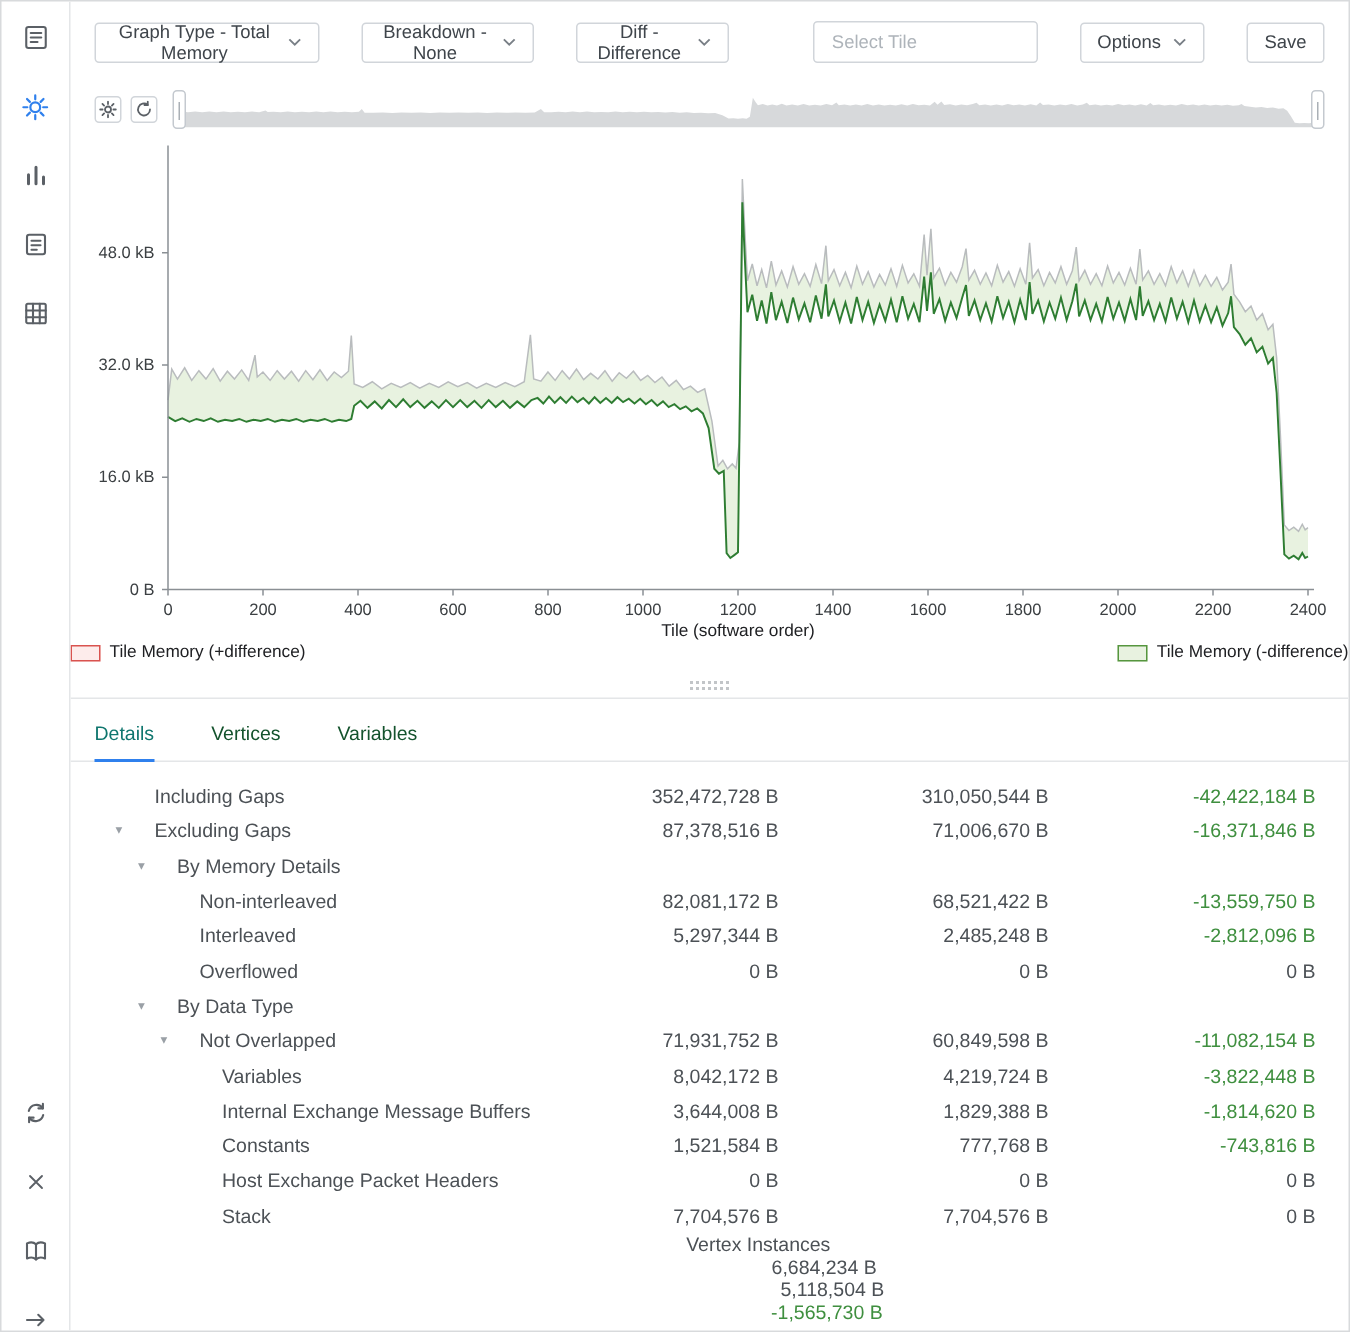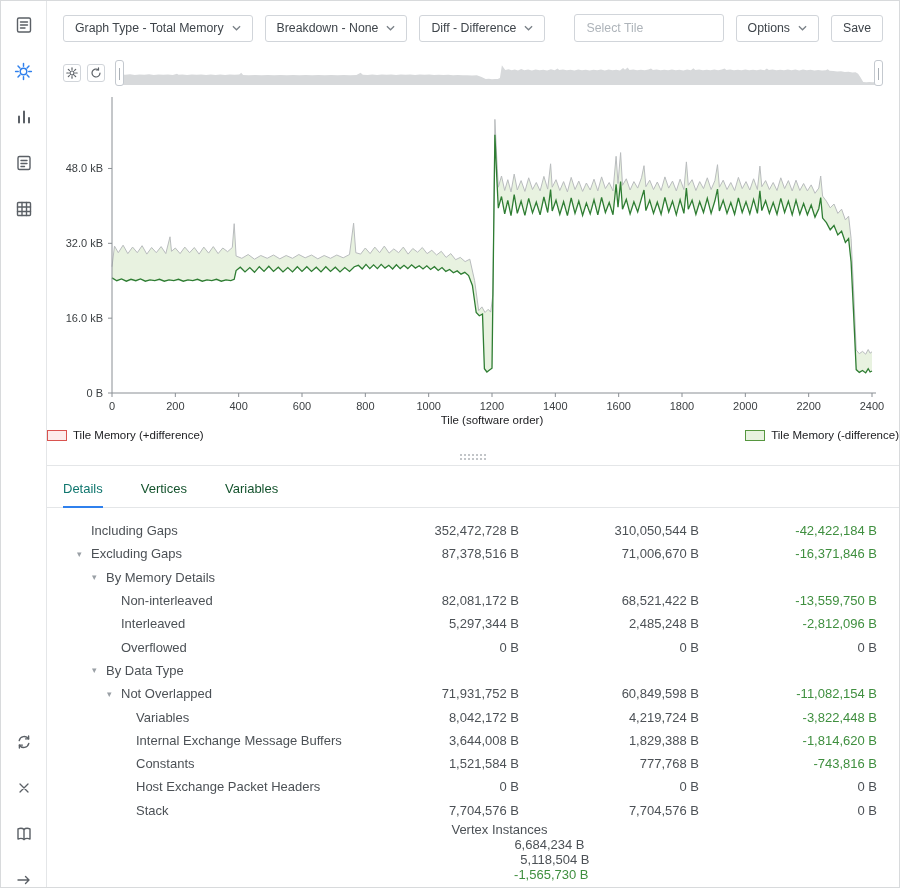--- a/index.html
+++ b/index.html
@@ -11,21 +11,21 @@
   .side-top, .side-bottom { display: flex; flex-direction: column; gap: 16px; align-items: center; }
   .side-bottom { margin-top: auto; margin-bottom: -8px; }
   .sbtn { width: 30px; height: 30px; border: none; background: transparent; display: flex; align-items: center; justify-content: center; cursor: pointer; padding: 0; }
   .sbtn svg { stroke: #5b6066; fill: none; stroke-width: 1.4; stroke-linecap: round; stroke-linejoin: round; }
   .sbtn.active svg { stroke: #2f80ed; }
 
   
   .main { flex: 1; min-width: 0; display: flex; flex-direction: column; overflow: hidden; }
 
   
-  .toolbar { height: 54px; flex: none; display: flex; align-items: center; padding: 16px 16px; gap: 12px; }
+  .toolbar { height: 54px; flex: none; display: flex; align-items: center; padding: 16px 16px; gap: 28px; }
   .dd, .btn { height: 27px; background: #fff; border: 1px solid #d1d5da; border-radius: 3px; font-size: 12.3px; color: #3f454b; display: flex; align-items: center; gap: 8px; padding: 0 11px; cursor: pointer; font-family: inherit; }
   .chev svg { stroke: #7a8087; fill: none; stroke-width: 1.4; display: block; }
   .spacer { flex: 1; }
   .tile-input { height: 28px; width: 150px; border: 1px solid #d1d5da; border-radius: 3px; font-size: 12.3px; padding: 0 12px; color: #3f454b; font-family: inherit; outline: none; }
   .tile-input::placeholder { color: #aeb4ba; }
 
   
   .minimap-row { height: 34px; flex: none; display: flex; align-items: center; padding: 4px 16px 2px; gap: 6px; }
   .mini-btn { width: 18px; height: 18px; border: 1px solid #d1d5da; border-radius: 3px; background: #fff; display: flex; align-items: center; justify-content: center; padding: 0; cursor: pointer; }
   .mini-btn svg { stroke: #5b6066; fill: none; stroke-width: 1.2; stroke-linecap: round; }
@@ -49,21 +49,21 @@
   .section-title { font-size: 15px; font-weight: 700; color: #16191c; margin: 20px 0 0 16px; flex: none; }
 
   .tabs { display: flex; gap: 38px; padding-left: 16px; border-bottom: 1px solid #e4e6e8; margin-top: 15px; flex: none; }
   .tab { font-size: 13px; color: #14532d; padding-bottom: 10px; cursor: pointer; }
   .tab.active { color: #0f766e; border-bottom: 2px solid #2f80ed; margin-bottom: -1px; }
 
   
   .table { margin-top: 11px; flex: 1; overflow: hidden; padding-right: 22px; }
   .trow { display: flex; align-items: center; height: 23.3px; font-size: 13px; color: #4c5156; cursor: default; }
   .arrow { width: 14px; flex: none; font-size: 9px; color: #9aa0a6; }
-  .rlabel { flex: 1; min-width: 0; white-space: nowrap; }
+  .rlabel { flex: 1; min-width: 0; white-space: nowrap; margin-left: 12px; }
   .cell { flex: none; text-align: right; white-space: nowrap; }
   .c1 { width: 170px; } .c2 { width: 180px; } .c3 { width: 178px; }
   .cell.neg { color: #3f8f3f; }
 </style>
 </head>
 <body>
 
 <div class="app">
 
   <aside class="sidebar">

